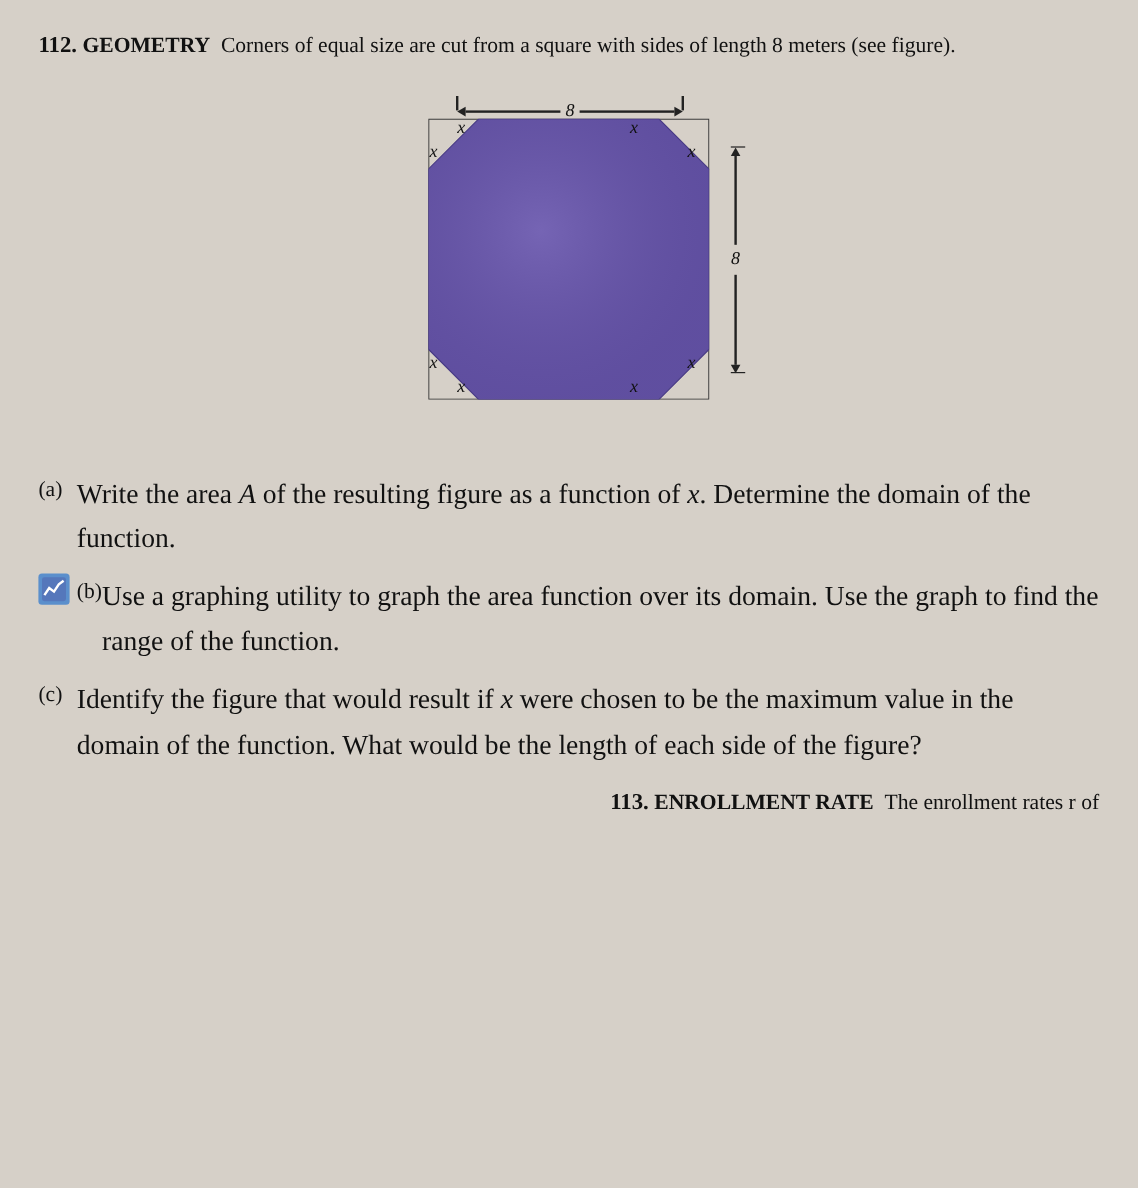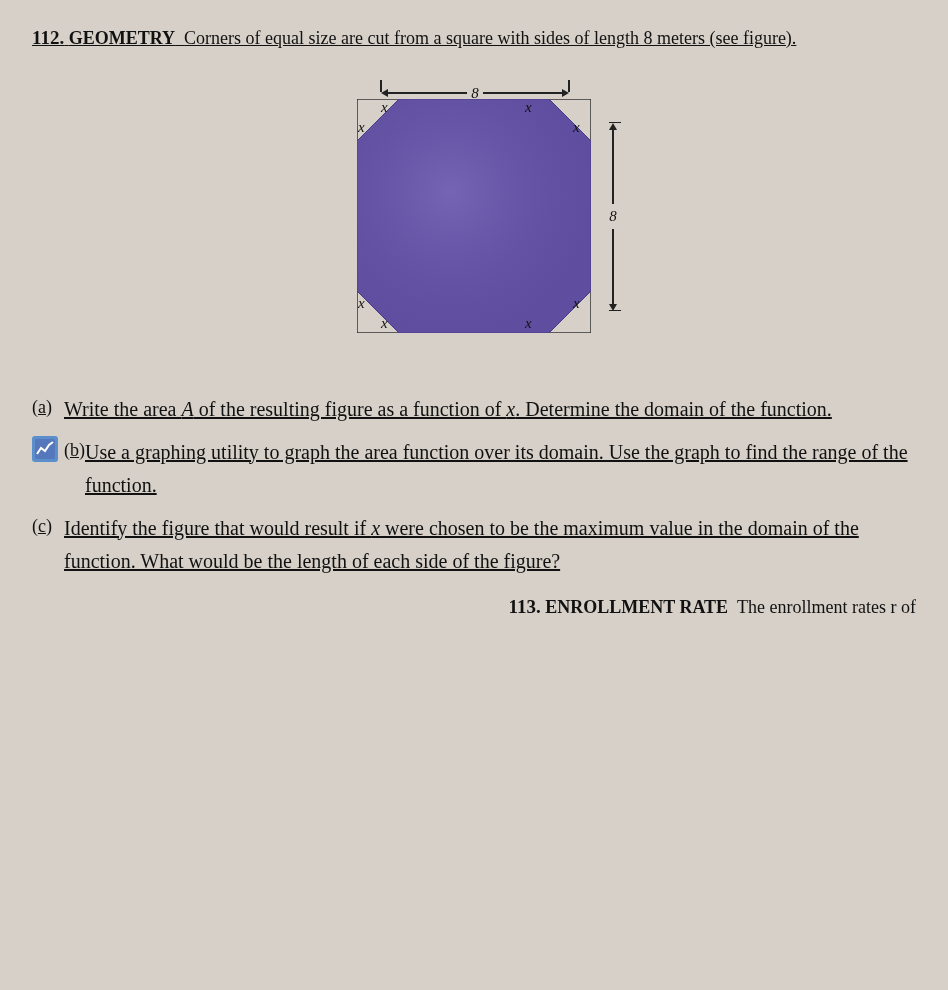--- a/index.html
+++ b/index.html
@@ -9,21 +9,20 @@
       min-height: 990px;
       background-color: #d6d0c8;
       font-family: Georgia, 'Times New Roman', serif;
       font-size: 18px;
       color: #111;
       padding: 24px 32px 24px 32px;
     }
 
     .problem-block {
       margin-bottom: 18px;
-      text-decoration: underline;
     }
 
     .problem-number {
       font-weight: bold;
       font-size: 19px;
     }
 
     .problem-intro {
       line-height: 1.5;
       margin-bottom: 10px;
@@ -61,21 +60,21 @@
       margin-bottom: 10px;
     }
 
     .part-label {
       min-width: 32px;
       font-size: 18px;
     }
 
     .part-text {
       flex: 1;
-      font-size: 20px;
+      font-size: 23px;
       line-height: 1.65;
     }
 
     .problem-113 {
       margin-top: 10px;
       text-align: right;
     }
 
     .italic {
       font-style: italic;

